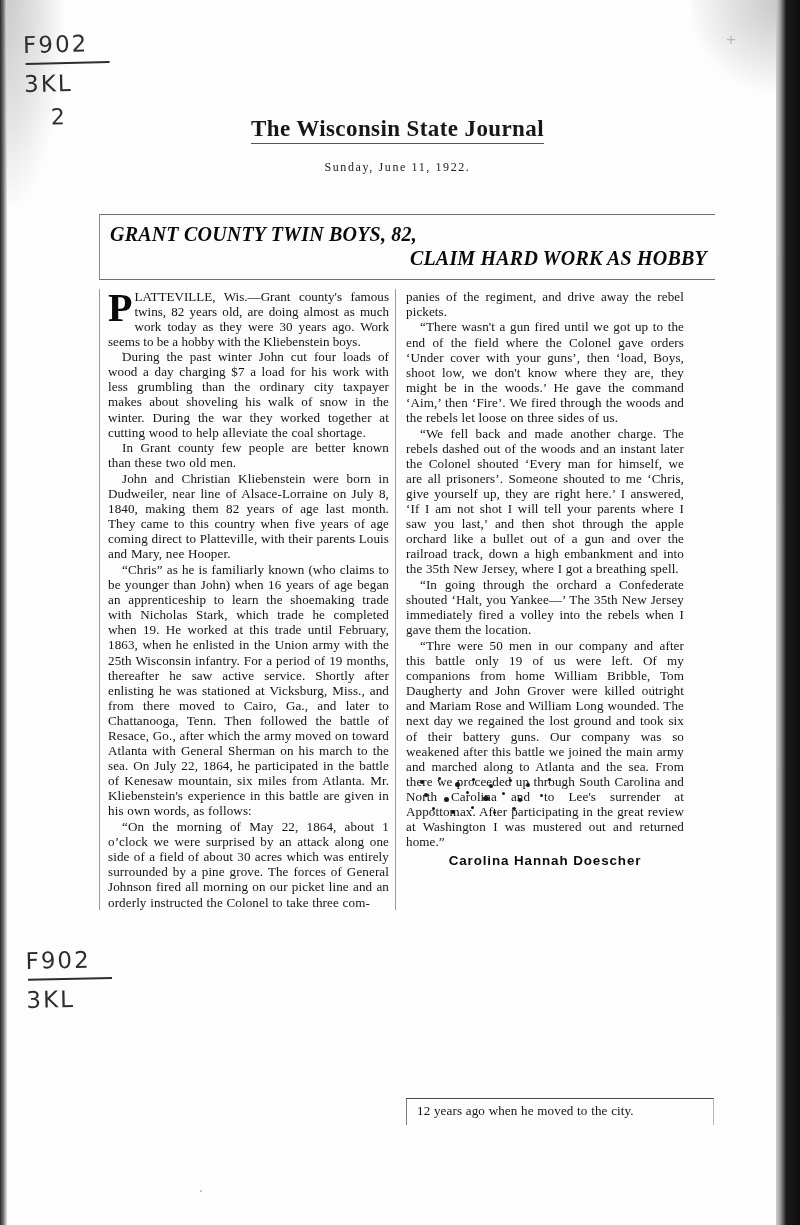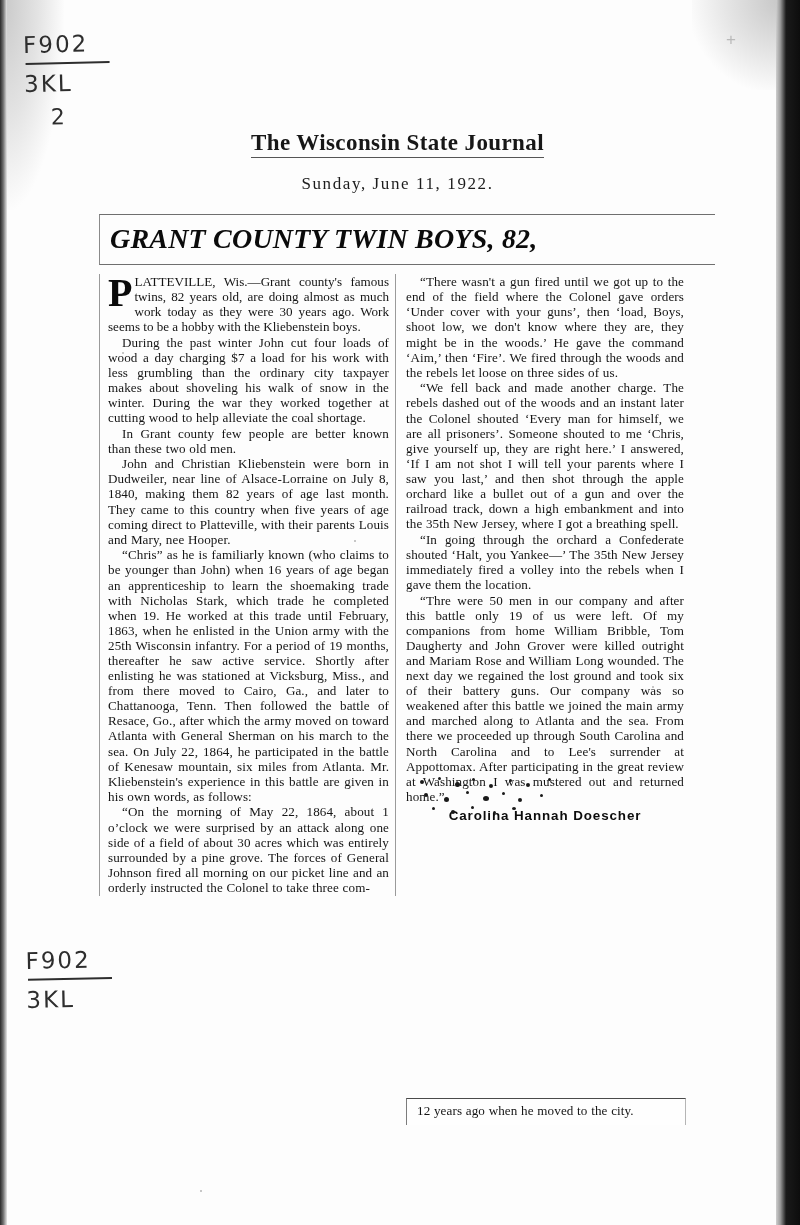--- a/index.html
+++ b/index.html
@@ -99,38 +99,38 @@
   #hand-bottom .hw-rule {
     border-bottom: 2px solid #2e2e2e;
     width: 84px;
     margin: 1px 0 3px 2px;
   }
 
   
   #masthead {
     position: absolute;
     left: 0;
-    top: 130px;
+    top: 116px;
     width: 795px;
     text-align: center;
   }
   #masthead-title {
     font-family: "Liberation Serif", serif;
     font-weight: bold;
     font-size: 23px;
     letter-spacing: 0.4px;
     color: #171717;
     display: inline-block;
     border-bottom: 1px solid #555;
     padding-bottom: 1px;
   }
   #masthead-date {
     margin-top: 16px;
     font-family: "Liberation Serif", serif;
-    font-size: 17px;
+    font-size: 12px;
     letter-spacing: 1.6px;
     color: #1c1c1c;
   }
 
   
   #clipping {
     position: absolute;
     left: 99px;
     top: 214px;
     width: 616px;
@@ -138,21 +138,21 @@
   #headline-box {
     border-top: 1px solid #6f6f6f;
     border-bottom: 1px solid #6f6f6f;
     border-left: 1px solid #8a8a8a;
     padding: 7px 6px 8px 6px;
   }
   .headline-line {
     font-family: "Liberation Serif", serif;
     font-style: italic;
     font-weight: bold;
-    font-size: 28px;
+    font-size: 20px;
     letter-spacing: 0.2px;
     color: #0b0b0b;
     line-height: 1.22;
     white-space: nowrap;
   }
   #headline-line-1 { text-align: left; padding-left: 4px; }
   #headline-line-2 { text-align: right; padding-right: 2px; }
 
   #columns {
     display: flex;
@@ -205,21 +205,21 @@
     line-height: 33px;
     padding: 2px 2px 0 0;
     color: #0a0a0a;
   }
 
   
   #bottom-strip {
     position: absolute;
     left: 406px;
     top: 1098px;
-    width: 280px;
+    width: 308px;
     border-top: 1px solid #4a4a4a;
     border-left: 1px solid #7c7c7c;
     border-right: 1px solid #b5b5b5;
     padding: 4px 6px 6px 10px;
     box-sizing: border-box;
     background: #fefefe;
   }
   #bottom-strip .para { text-indent: 0; }
 
   
@@ -276,20 +276,21 @@
 
   <div id="masthead">
     <div id="masthead-title">The Wisconsin State Journal</div>
     <div id="masthead-date">Sunday, June 11, 1922.</div>
   </div>
 
   <div id="clipping">
 
     <div id="headline-box">
       <div class="headline-line" id="headline-line-1">GRANT COUNTY TWIN BOYS, 82,</div>
+      <div class="headline-line" id="headline-line-2">CLAIM HARD WORK AS HOBBY</div>
     </div>
 
     <div id="columns">
 
       <div class="column" id="col-left">
 
         <div class="dropcap-para">
           <span class="dropcap">P</span><span>LATTEVILLE, Wis.—Grant county's famous twins, 82 years old, are doing almost as much work today as they were 30 years ago. Work seems to be a hobby with the Kliebenstein boys.</span>
         </div>
 
@@ -297,20 +298,21 @@
 
 
         <p class="para">In Grant county few people are better known than these two old men.</p>
         <p class="para">John and Christian Kliebenstein were born in Dudweiler, near line of Alsace-Lorraine on July 8, 1840, making them 82 years of age last month. They came to this country when five years of age coming direct to Platteville, with their parents Louis and Mary, nee Hooper.</p>
         <p class="para">“Chris” as he is familiarly known (who claims to be younger than John) when 16 years of age began an apprenticeship to learn the shoemaking trade with Nicholas Stark, which trade he completed when 19. He worked at this trade until February, 1863, when he enlisted in the Union army with the 25th Wisconsin infantry. For a period of 19 months, thereafter he saw active service. Shortly after enlisting he was stationed at Vicksburg, Miss., and from there moved to Cairo, Ga., and later to Chattanooga, Tenn. Then followed the battle of Resace, Go., after which the army moved on toward Atlanta with General Sherman on his march to the sea. On July 22, 1864, he participated in the battle of Kenesaw mountain, six miles from Atlanta. Mr. Kliebenstein's experience in this battle are given in his own words, as follows:</p>
         <p class="para">“On the morning of May 22, 1864, about 1 o’clock we were surprised by an attack along one side of a field of about 30 acres which was entirely surrounded by a pine grove. The forces of General Johnson fired all morning on our picket line and an orderly instructed the Colonel to take three com-</p>
       </div>
 
       <div class="column" id="col-right">
 
+        <p class="para noindent">panies of the regiment, and drive away the rebel pickets.</p>
         <p class="para">“There wasn't a gun fired until we got up to the end of the field where the Colonel gave orders ‘Under cover with your guns’, then ‘load, Boys, shoot low, we don't know where they are, they might be in the woods.’ He gave the command ‘Aim,’ then ‘Fire’. We fired through the woods and the rebels let loose on three sides of us.</p>
         <p class="para">“We fell back and made another charge. The rebels dashed out of the woods and an instant later the Colonel shouted ‘Every man for himself, we are all prisoners’. Someone shouted to me ‘Chris, give yourself up, they are right here.’ I answered, ‘If I am not shot I will tell your parents where I saw you last,’ and then shot through the apple orchard like a bullet out of a gun and over the railroad track, down a high embankment and into the 35th New Jersey, where I got a breathing spell.</p>
         <p class="para">“In going through the orchard a Confederate shouted ‘Halt, you Yankee—’ The 35th New Jersey immediately fired a volley into the rebels when I gave them the location.</p>
         <p class="para">“Thre were 50 men in our company and after this battle only 19 of us were left. Of my companions from home William Bribble, Tom Daugherty and John Grover were killed outright and Mariam Rose and William Long wounded. The next day we regained the lost ground and took six of their battery guns. Our company was so weakened after this battle we joined the main army and marched along to Atlanta and the sea. From there we proceeded up through South Carolina and North Carolina and to Lee's surrender at Appottomax. After participating in the great review at Washington I was mustered out and returned home.”</p>
 
         <div class="subhead">Carolina Hannah Doescher</div>
 
       </div>
     </div>
   </div>

